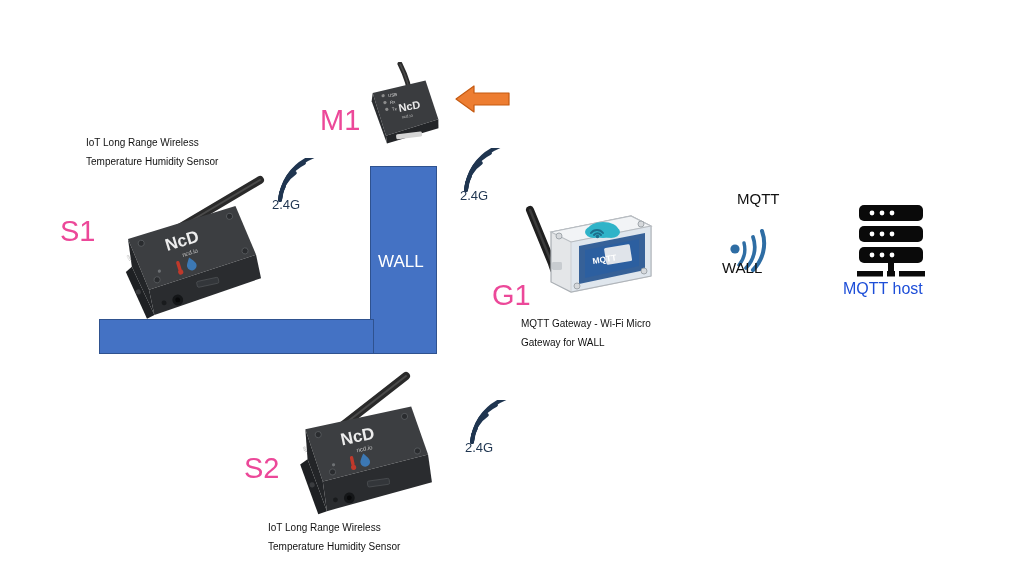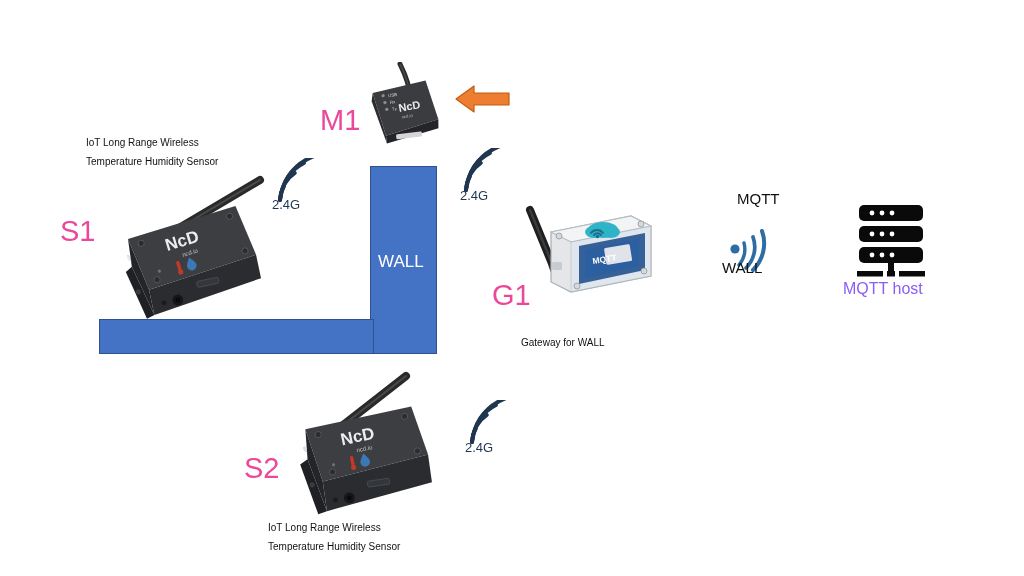--- a/index.html
+++ b/index.html
@@ -46,21 +46,21 @@
     color: #1F3550;
     font-size: 13px;
     white-space: nowrap;
   }
   .black-label {
     color: #101010;
     font-size: 15px;
     white-space: nowrap;
   }
   .host-label {
-    color: #8b5cf6;
+    color: #1d4ed8;
     font-size: 16px;
     white-space: nowrap;
   }
   .wall-text {
     color: #ffffff;
     font-size: 17px;
     white-space: nowrap;
   }
 
   
@@ -226,20 +226,21 @@
         <circle cx="54" cy="48" r="3" fill="#D6D9DC" stroke="#9AA0A6" stroke-width="0.9"></circle>
         <circle cx="136" cy="36" r="3" fill="#D6D9DC" stroke="#9AA0A6" stroke-width="0.9"></circle>
         <circle cx="72" cy="98" r="3" fill="#D6D9DC" stroke="#9AA0A6" stroke-width="0.9"></circle>
         <circle cx="139" cy="83" r="3" fill="#D6D9DC" stroke="#9AA0A6" stroke-width="0.9"></circle>
 
         <rect x="47" y="74" width="10" height="8" rx="1.4" fill="#C8CCD0"></rect>
       </g>
     </svg>
   </div>
   <div class="abs tag-red" style="left:492px; top:279px;">G1</div>
+  <div class="abs caption" style="left:521px; top:314px;">MQTT Gateway - Wi-Fi Micro</div>
   <div class="abs caption" style="left:521px; top:333px;">Gateway for WALL</div>
 
   <div class="abs black-label" style="left:737px; top:190px;">MQTT</div>
   <div class="abs icon-wrap" style="left:718px; top:218px;">
     <svg width="58" height="56" viewBox="0 0 58 56">
       <g fill="none" stroke="#2E6DA4" stroke-linecap="round">
         <path d="M21 47 C 26 41, 28 33, 26 25" stroke-width="3.4"></path>
         <path d="M28 50 C 36 42, 39 30, 35 19" stroke-width="3.7"></path>
         <path d="M35 52 C 45 42, 49 27, 44 13" stroke-width="4"></path>
       </g>

